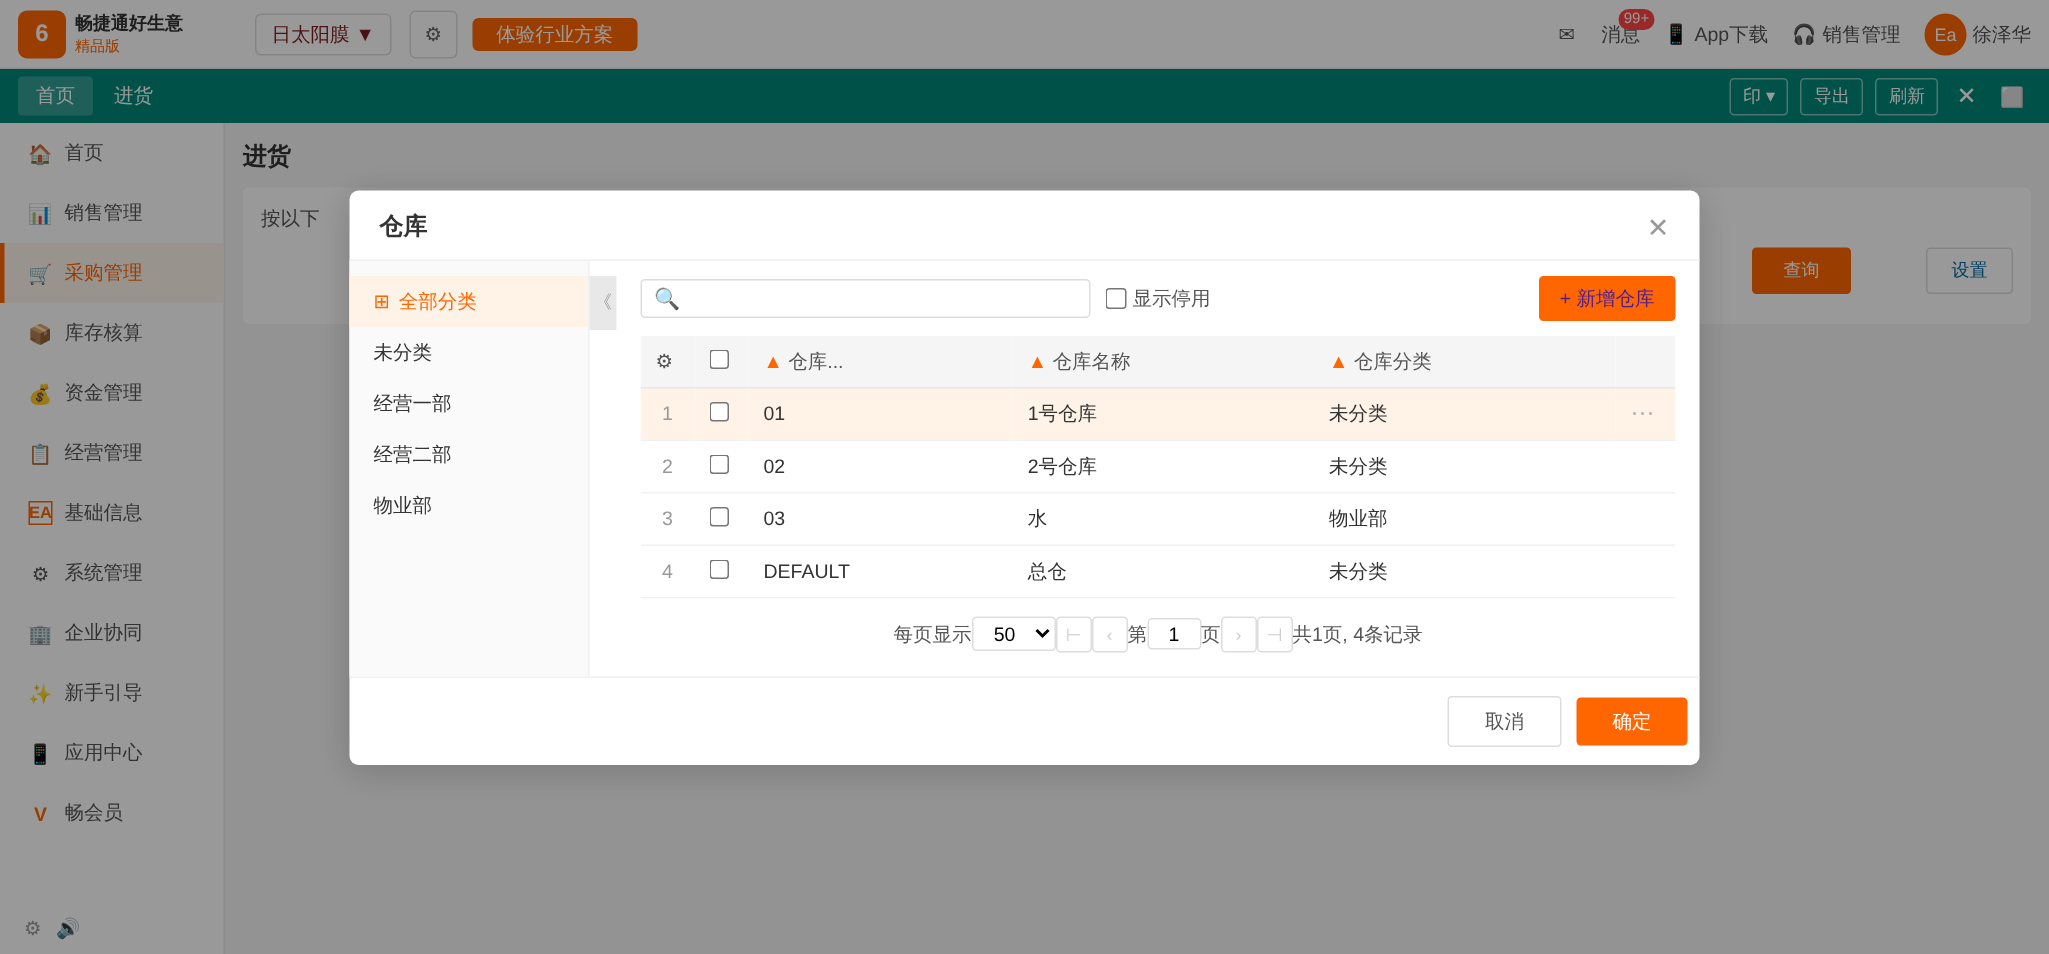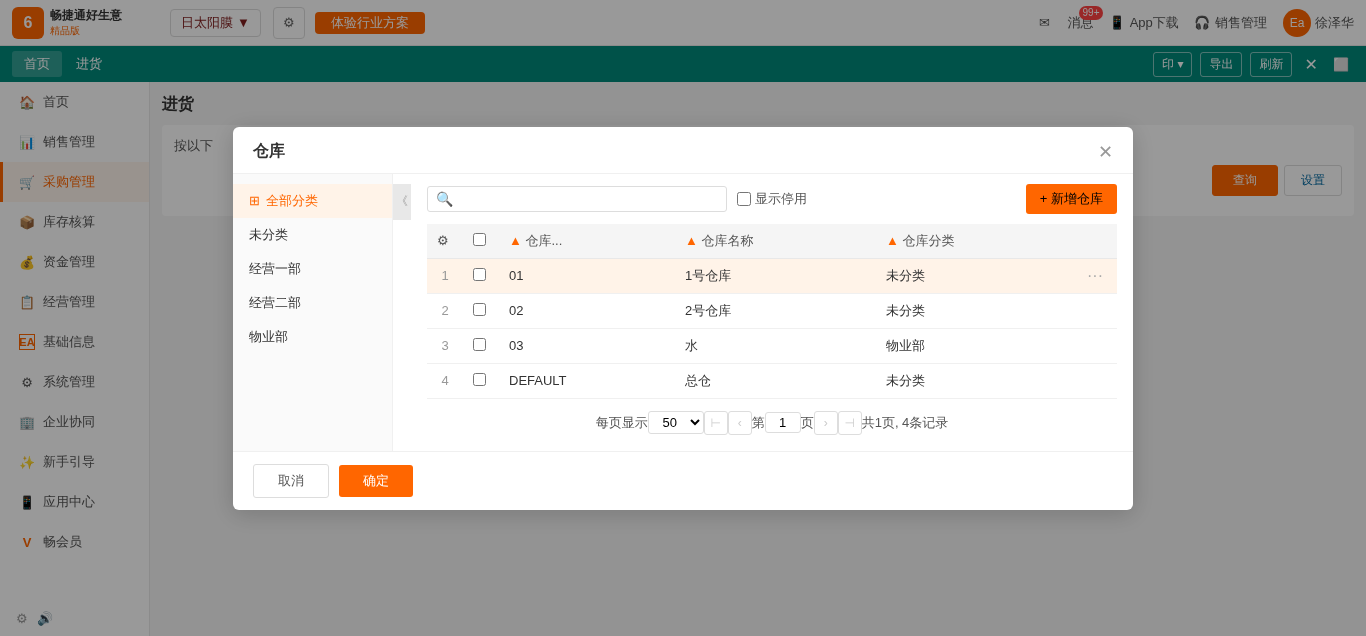--- a/index.html
+++ b/index.html
@@ -95,21 +95,21 @@
     .sidebar-icon { width: 16px; height: 16px; display: flex; align-items: center; justify-content: center; color: inherit; }
 
     
     .content { flex: 1; background: #f5f5f5; overflow: auto; padding: 12px; }
     .page-title { font-size: 16px; font-weight: bold; color: #333; margin-bottom: 10px; }
     .content-inner { background: #fff; border-radius: 4px; padding: 12px; }
     .filter-bar { display: flex; align-items: center; gap: 8px; margin-bottom: 10px; font-size: 13px; color: #555; }
     .action-bar { display: flex; align-items: center; gap: 6px; justify-content: flex-end; margin-bottom: 8px; }
     .action-btn {
       padding: 5px 12px; border: 1px solid #ddd; border-radius: 3px; cursor: pointer; font-size: 12px; color: #555; background: #fff;
-      display: flex; align-items: center; gap: 4px;
+      display: flex; align-items: center; gap: 4px; margin-left: 44px;
     }
     .action-btn.query { background: #ff6600; color: #fff; border-color: #ff6600; padding: 6px 20px; }
     .action-btn.set { background: #fff; color: #0369a1; border-color: #ddd; padding: 6px 16px; text-align: center; }
 
     
     .overlay {
       position: fixed; top: 0; left: 0; right: 0; bottom: 0;
       background: rgba(0,0,0,0.4); z-index: 100;
       display: flex; align-items: center; justify-content: center;
     }
@@ -158,21 +158,21 @@
       flex: 1; max-width: 300px;
     }
     .search-input-wrap input {
       border: none; outline: none; font-size: 13px; color: #555; flex: 1; background: transparent;
     }
     .search-icon { color: #aaa; font-size: 14px; cursor: pointer; }
     .show-disabled { display: flex; align-items: center; gap: 4px; font-size: 13px; color: #555; }
     .checkbox { width: 14px; height: 14px; border: 1px solid #ccc; border-radius: 2px; cursor: pointer; }
     .add-btn {
       margin-left: auto;
-      background: #ff6600; color: #000000; border: none;
+      background: #ff6600; color: #4c1d95; border: none;
       padding: 6px 14px; border-radius: 3px; cursor: pointer; font-size: 13px;
       white-space: nowrap;
     }
 
     
     .modal-table { width: 100%; border-collapse: collapse; font-size: 13px; }
     .modal-table th {
       background: #f5f5f5; padding: 8px 10px; text-align: left;
       border-bottom: 1px solid #e8e8e8; color: #555; font-weight: normal;
     }
@@ -198,22 +198,22 @@
       cursor: pointer; color: #555; background: #fff; font-size: 12px;
     }
     .page-nav-btn.disabled { color: #ccc; cursor: default; }
     .page-input {
       width: 36px; text-align: center; border: 1px solid #ddd; border-radius: 3px;
       padding: 2px 4px; font-size: 13px;
     }
 
     
     .modal-footer {
-      display: flex; align-items: center; 
-      padding: 12px 20px; border-top: 1px solid #f0f0f0; gap: 10px;
+      display: flex; align-items: center; justify-content: flex-end;
+      padding: 12px 8px; border-top: 1px solid #f0f0f0; gap: 10px;
     }
     .cancel-btn {
       padding: 7px 24px; border: 1px solid #ddd; border-radius: 3px;
       cursor: pointer; font-size: 13px; color: #555; background: #fff;
     }
     .confirm-btn {
       padding: 7px 24px; border: none; border-radius: 3px;
       cursor: pointer; font-size: 13px; color: #fff; background: #ff6600;
     }
   </style>

